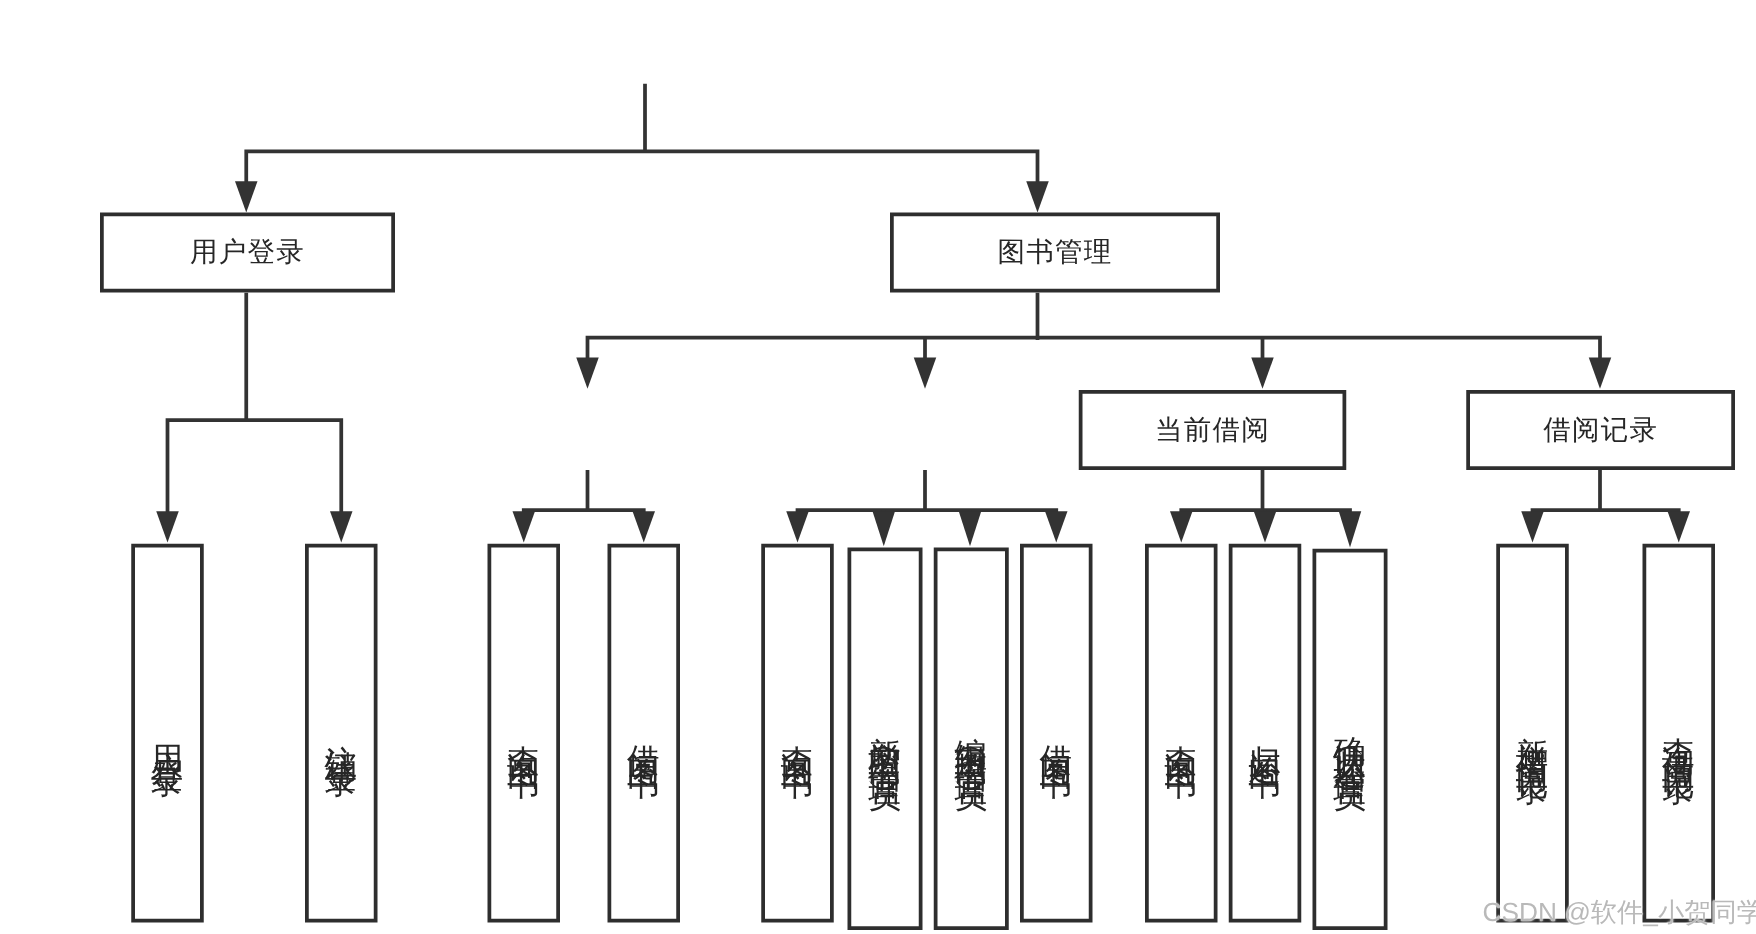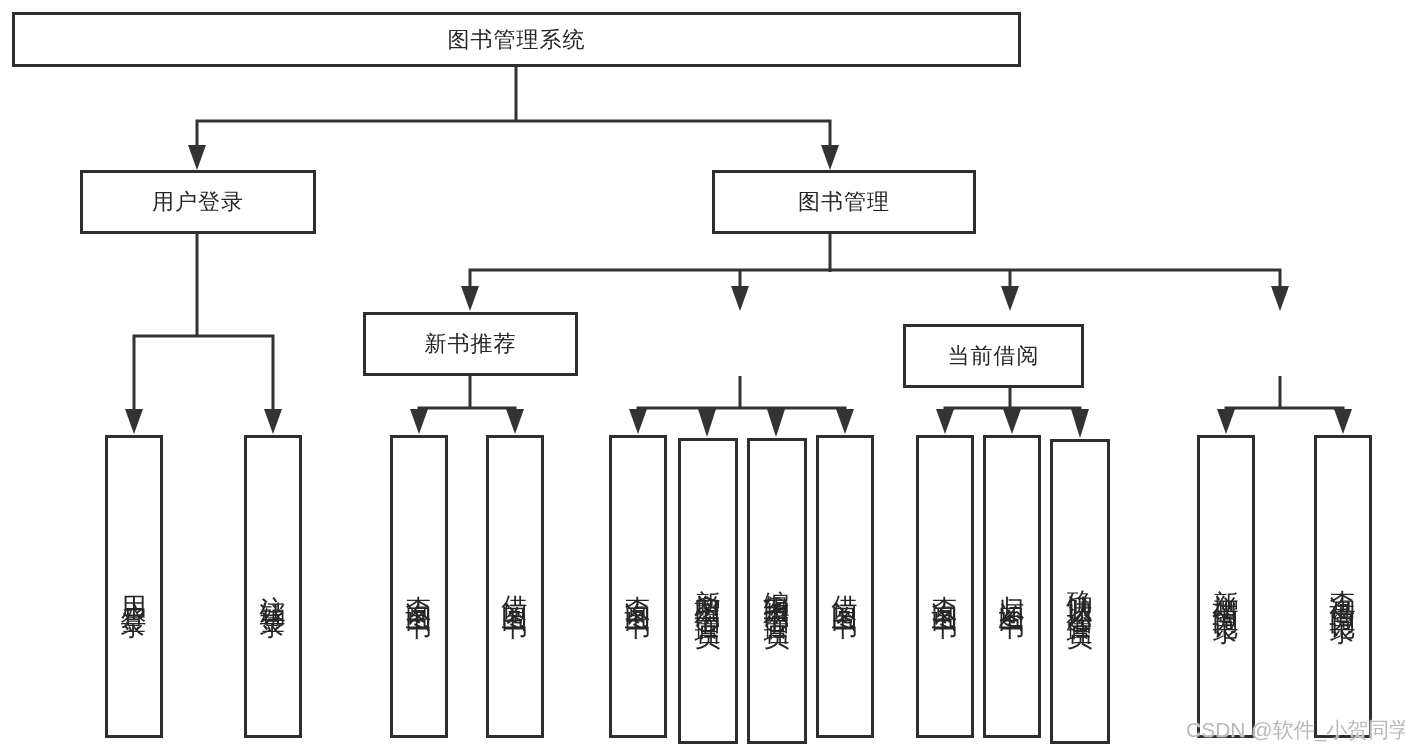--- a/index.html
+++ b/index.html
@@ -106,36 +106,33 @@
       <polygon points="767,409 785,409 776,437"></polygon>
       <polygon points="836,409 854,409 845,434"></polygon>
       <polygon points="936,409 954,409 945,434"></polygon>
       <polygon points="1003,409 1021,409 1012,434"></polygon>
       <polygon points="1071,409 1089,409 1080,438"></polygon>
       <polygon points="1217,409 1235,409 1226,434"></polygon>
       <polygon points="1334,409 1352,409 1343,434"></polygon>
     </g>
   </svg>
 
-  <div class="box" style="left:12px; top:12px; width:1009px; height:55px;">
-    <span class="hlabel">图书管理系统</span>
-  </div>
 
   <div class="box" style="left:80px; top:170px; width:236px; height:64px;">
     <span class="hlabel">用户登录</span>
   </div>
   <div class="box" style="left:712px; top:170px; width:264px; height:64px;">
     <span class="hlabel">图书管理</span>
   </div>
 
-  <div class="box" style="left:363px; top:312px; width:215px; height:64px;">
-    <span class="hlabel">新书推荐</span>
+  <div class="box" style="left:863px; top:312px; width:214px; height:64px;">
+    <span class="hlabel">当前借阅</span>
   </div>
-  <div class="box" style="left:903px; top:312px; width:181px; height:64px;margin-top:12px;">
-    <span class="hlabel">当前借阅</span>
+  <div class="box" style="left:1173px; top:312px; width:215px; height:64px;">
+    <span class="hlabel">借阅记录</span>
   </div>
 
   <div class="box leaf" style="left:105px; top:435px; width:58px; height:303px;">
     <span class="vtext">用户登录</span>
   </div>
   <div class="box leaf" style="left:244px; top:435px; width:58px; height:303px;">
     <span class="vtext">注销登录</span>
   </div>
 
   <div class="box leaf" style="left:390px; top:435px; width:58px; height:303px;">

